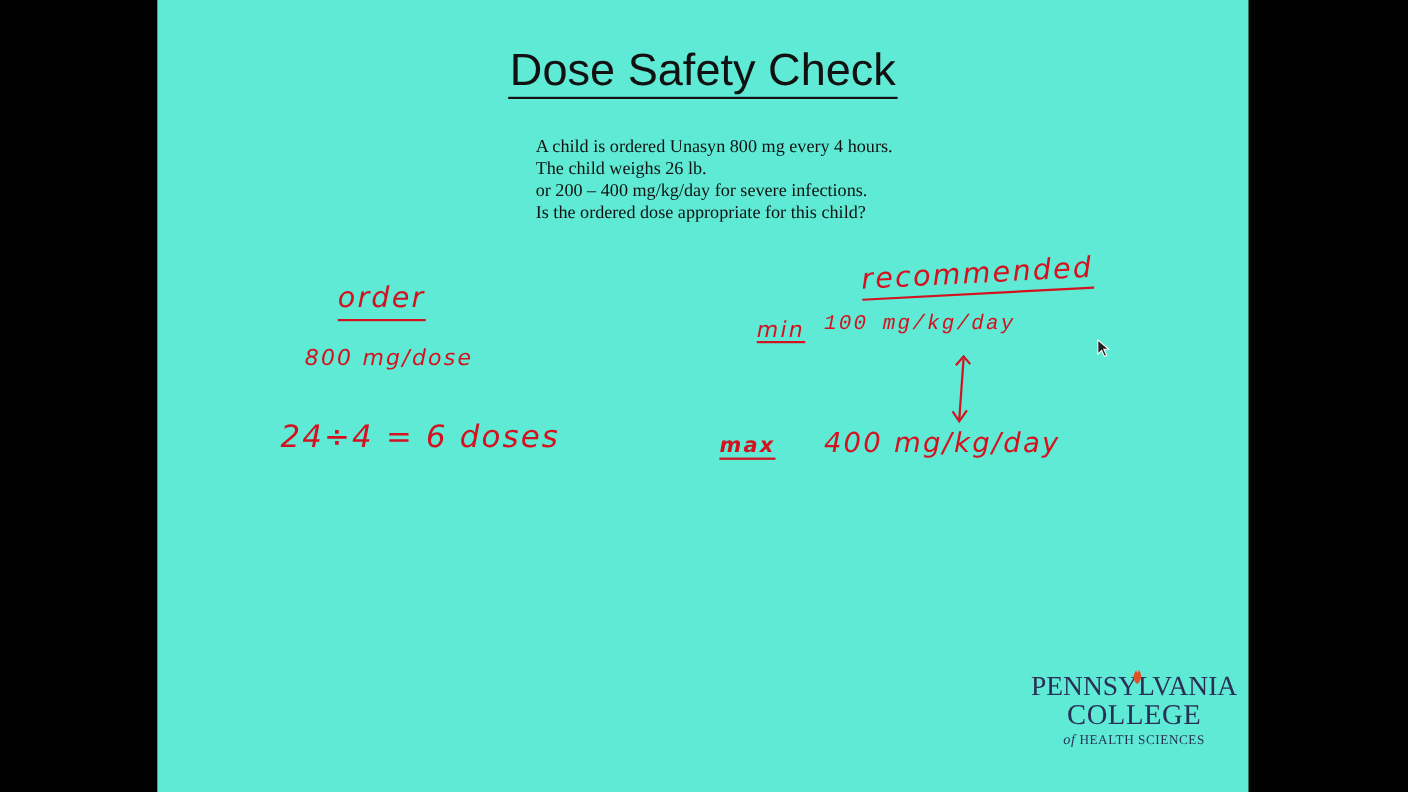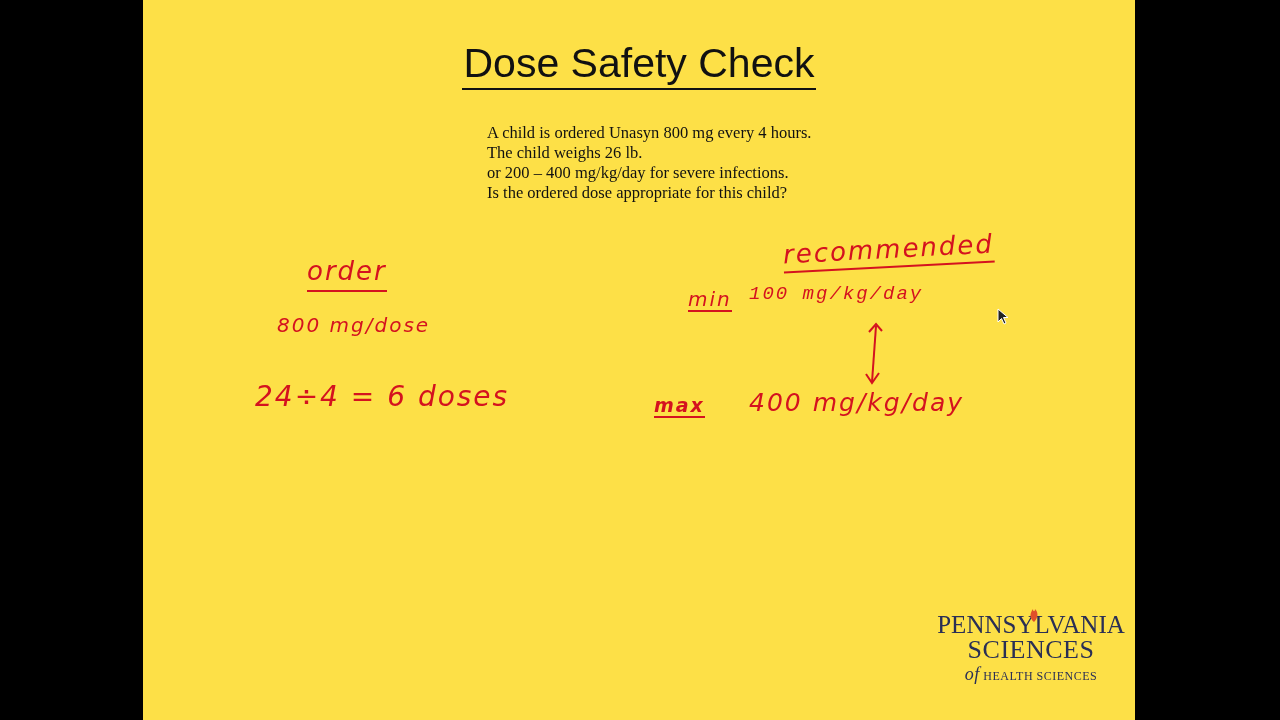--- a/index.html
+++ b/index.html
@@ -1,21 +1,21 @@
 <!DOCTYPE html>
 <html><head>
   <meta charset="utf-8">
   <style>
     html, body { margin: 0; padding: 0; }
     body {
       width: 1280px; height: 720px; background: #000; position: relative; overflow: hidden;
     }
     .slide {
       position: absolute; left: 143px; top: 0; width: 992px; height: 720px;
-      background: #fde047;
+      background: #5eead4;
     }
     .title {
       position: absolute; left: 0; width: 100%; top: 40px; text-align: center;
       font-family: "Liberation Sans", sans-serif; font-size: 41px; color: #111;
     }
     .title span {
       display: inline-block; border-bottom: 2px solid #111; padding: 0 2px 2px 2px; line-height: 46px;
     }
     .problem {
       position: absolute; left: 344px; top: 123px;
@@ -28,21 +28,21 @@
     }
     .underline { border-bottom: 2px solid #d4121f; }
     svg.ink-svg { position: absolute; left: 0; top: 0; }
     .logo {
       position: absolute; left: 788px; top: 612px; width: 200px; text-align: center;
       font-family: "Liberation Serif", serif; color: #2a2f55;
     }
     .logo .l1 { font-size: 25px; letter-spacing: 0px; line-height: 26px; }
     .logo .l2 { font-size: 26px; line-height: 24px; letter-spacing: 0.5px; }
     .logo .l3 { font-size: 12px; letter-spacing: 0.5px; margin-top: 2px; }
-    .logo .l3 i { font-size: 18px; }
+    .logo .l3 i { font-size: 13px; }
     .torch { position: absolute; left: 96px; top: -6px; }
     .cursor { position: absolute; left: 854px; top: 308px; }
   </style>
 </head>
 <body>
 
 <div class="slide">
   <div class="title">
     <span>Dose Safety Check</span>
   </div>
@@ -72,19 +72,19 @@
 
   <svg class="cursor" width="14" height="18" viewBox="0 0 14 18">
     <path d="M1 1 L1 14 L4.5 10.5 L7 16 L9 15 L6.5 9.5 L11 9.5 Z" fill="#222" stroke="#fff" stroke-width="1"></path>
   </svg>
 
   <div class="logo">
     <svg class="torch" width="14" height="16" viewBox="0 0 14 16">
       <path d="M7 16 C2 12 3 7 6 3 C6 6 8 6 8 3 C11 6 12 11 7 16 Z" fill="#e0502a"></path>
     </svg>
     <div class="l1">PENNSYLVANIA</div>
-    <div class="l2">SCIENCES</div>
+    <div class="l2">COLLEGE</div>
     <div class="l3">
       <i>of</i>
       <span>HEALTH SCIENCES</span>
     </div>
   </div>
 </div>
 
 </body></html>

